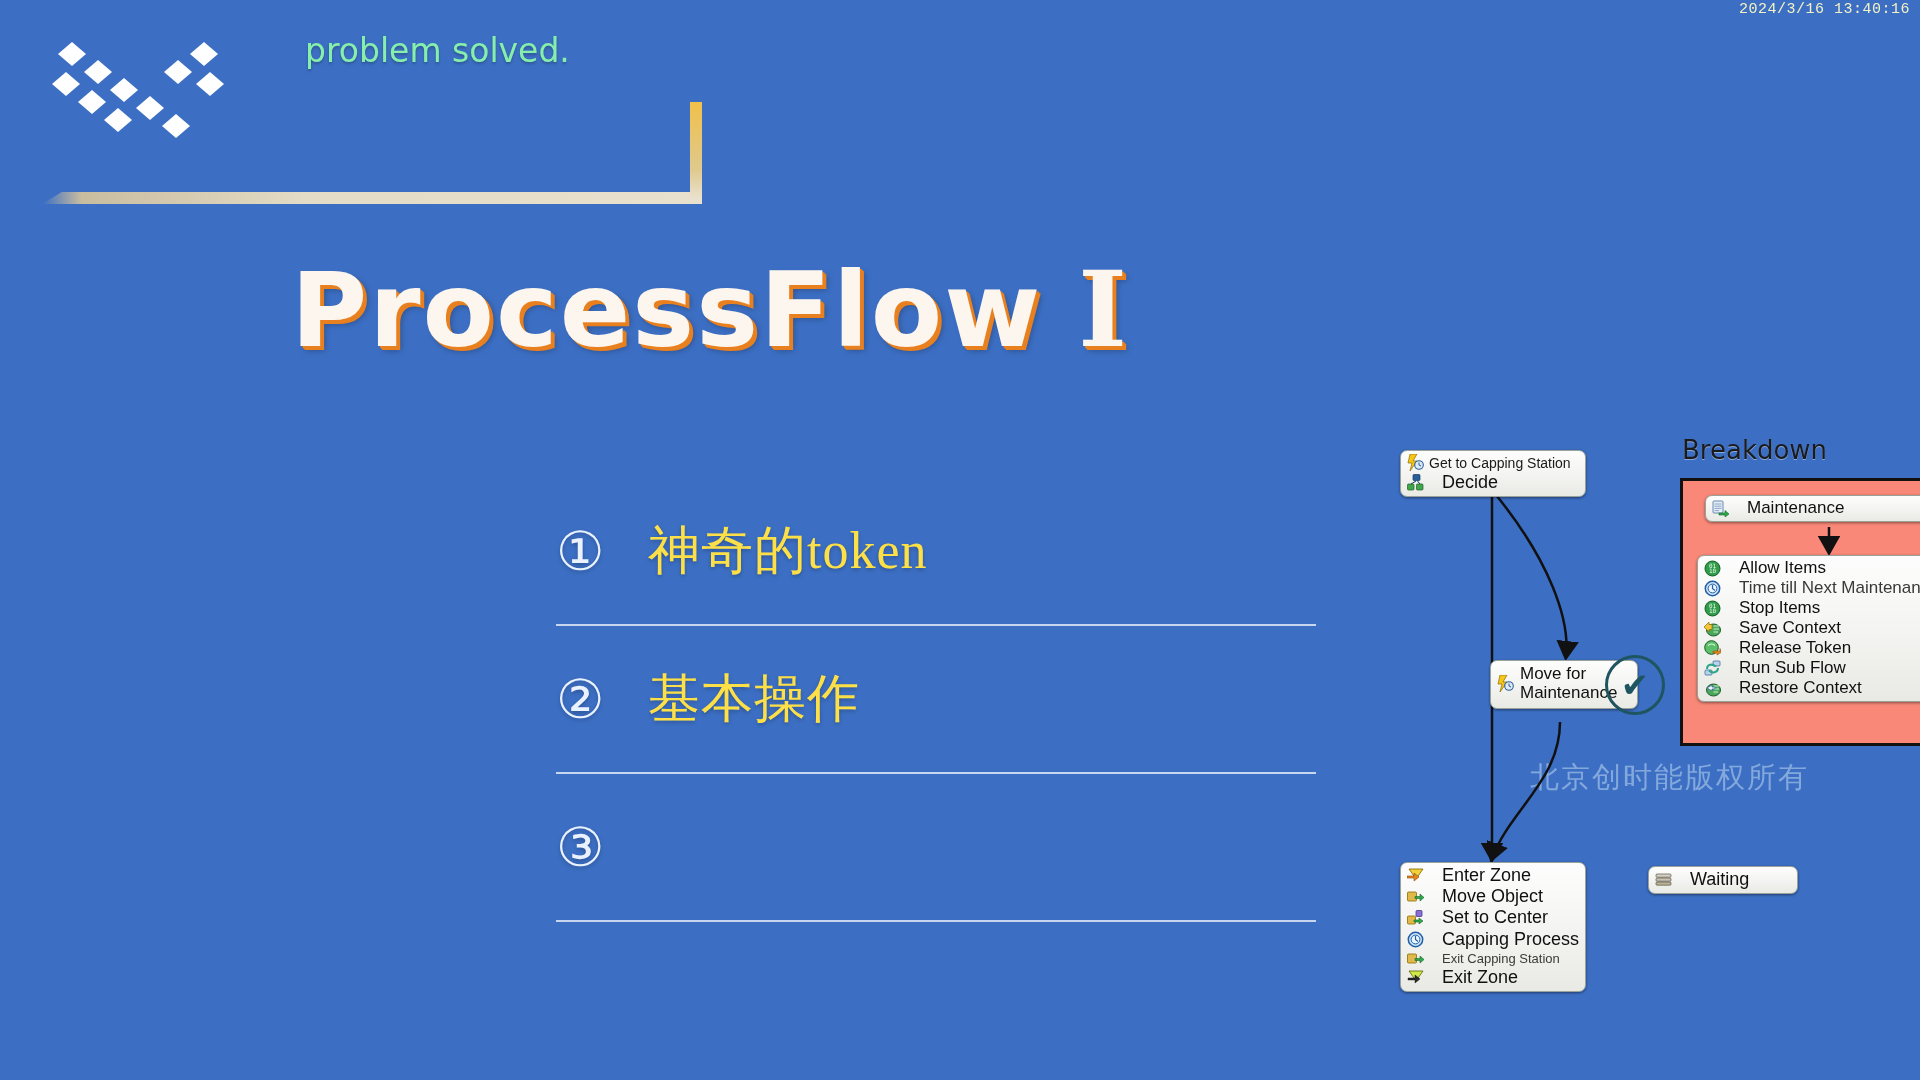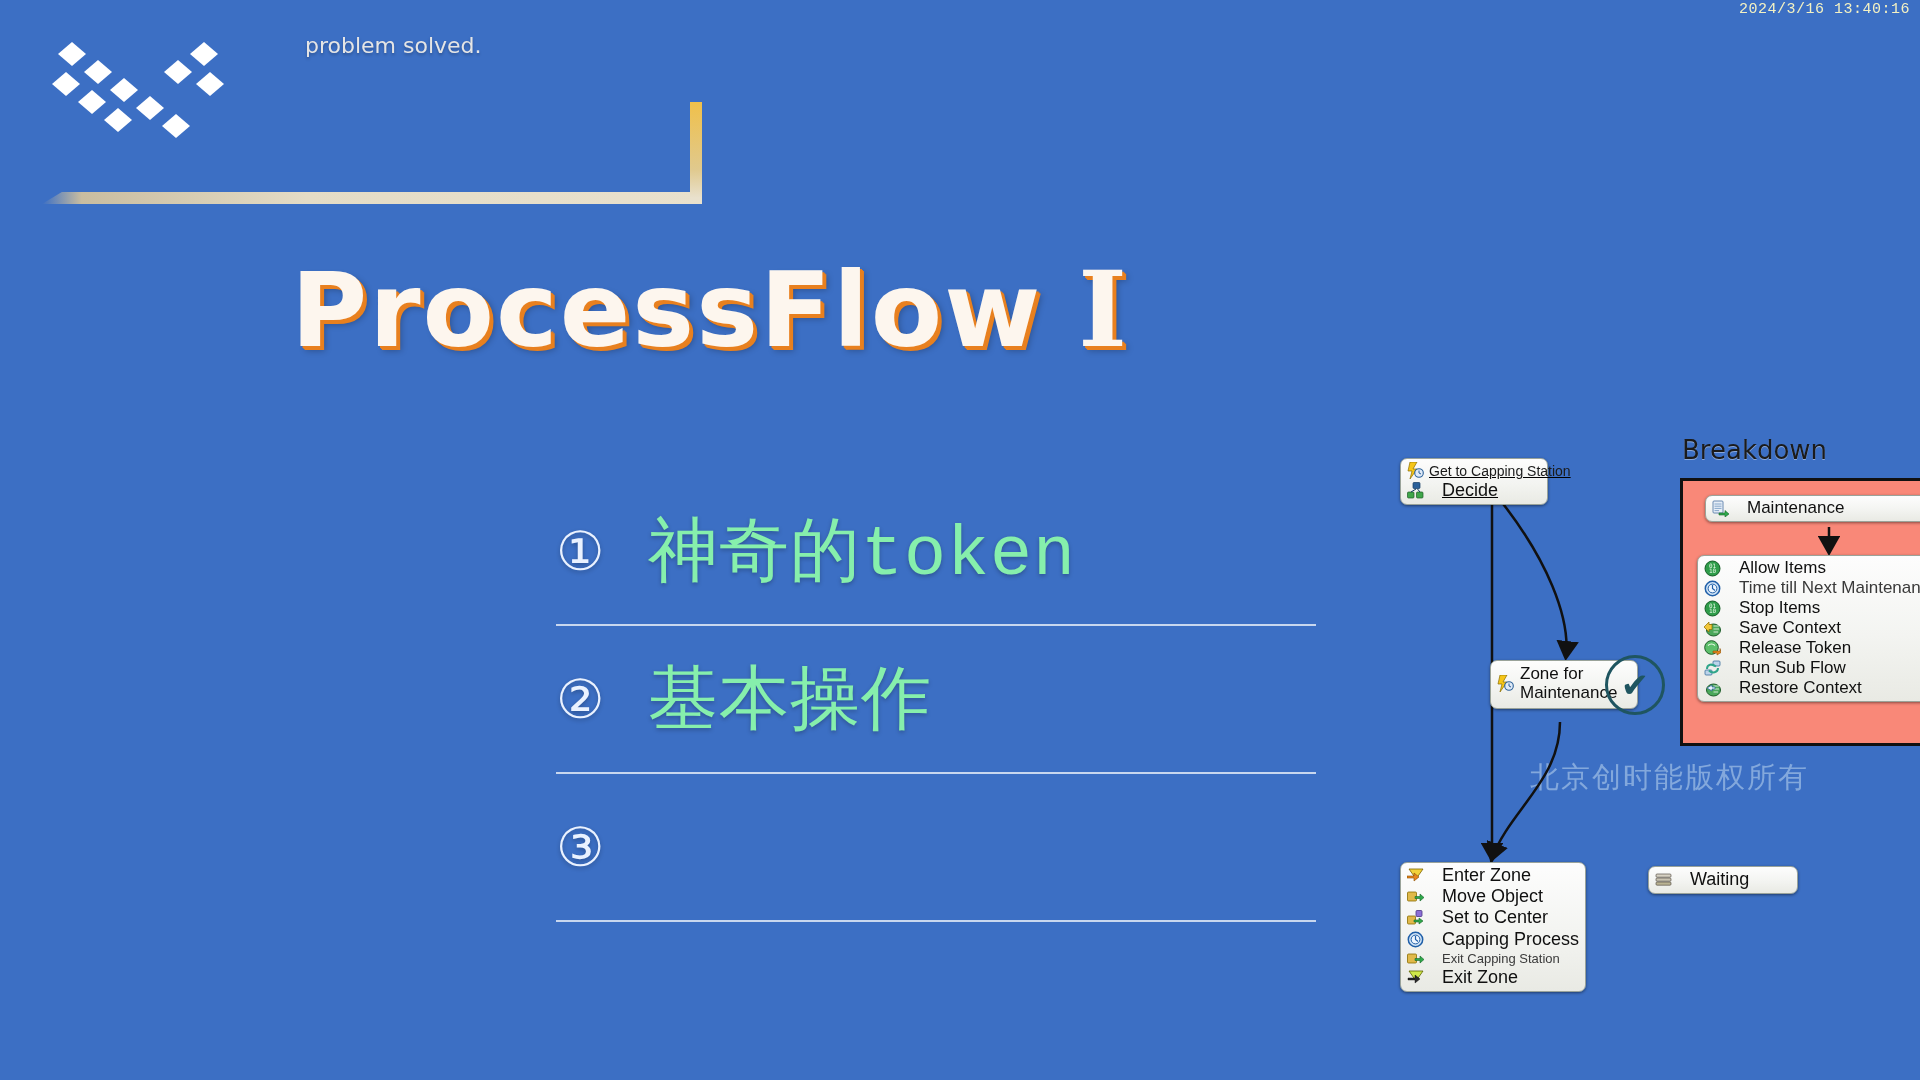--- a/index.html
+++ b/index.html
@@ -24,21 +24,21 @@
   .logo-text{ position:absolute; left:205px; top:8px; }
   .logo-name{
     font-family:"DejaVu Sans", sans-serif;
     font-weight:bold; font-size:66px; color:#ffffff; line-height:1;
     letter-spacing:-1px;
     text-shadow:0 2px 3px rgba(0,0,0,.25);
   }
   .logo-tag{
     margin-top:2px; margin-left:58px;
     font-family:"DejaVu Sans", sans-serif;
-    font-size:22px; color:#e5e5e5; line-height:1.05;
+    font-size:33px; color:#86efac; line-height:1.05;
     text-shadow:0 2px 3px rgba(0,0,0,.25);
   }
   .logo-rule-h{
     position:absolute; left:0; top:168px; width:660px; height:12px;
     background:linear-gradient(to right,#3c6fc4 0%, #c9bda0 6%, #e4dcc6 40%, #e9e1cd 100%);
     clip-path:polygon(0% 100%, 3% 0%, 100% 0%, 100% 100%);
   }
   .logo-rule-v{
     position:absolute; left:648px; top:78px; width:12px; height:96px;
     background:linear-gradient(to bottom,#f0c04a 0%, #e0c98d 70%, #e9e1cd 100%);
@@ -70,22 +70,22 @@
     display:flex; align-items:center;
     border-bottom:2px solid rgba(255,255,255,.72);
   }
   .agenda-row:last-child{ border-bottom:2px solid rgba(255,255,255,.72); }
   .agenda-num{
     font-family:"DejaVu Sans", sans-serif;
     font-size:54px; color:#eaf2ff; width:92px; flex:0 0 92px;
     text-shadow:0 2px 4px rgba(0,0,0,.25);
   }
   .agenda-label{
-    font-family:Liberation Mono, monospace;
-    font-size:70px; color:#86efac; letter-spacing:1px;
+    font-family:Liberation Serif, serif;
+    font-size:52px; color:#fde047; letter-spacing:1px;
     text-shadow:0 2px 4px rgba(0,0,0,.25);
   }
 
   
   .watermark{
     position:absolute; left:1530px; top:758px;
     font-size:29px; color:rgba(190,215,240,.55);
     letter-spacing:2px; white-space:nowrap;
     font-family:"DejaVu Sans", sans-serif;
     pointer-events:none;
@@ -112,21 +112,21 @@
   .blk .act{
     font-size:18px; color:#101010; padding:0 8px 0 6px;
     display:flex; align-items:center; gap:18px; white-space:nowrap;
     line-height:1.18;
   }
   .blk .act.small{ font-size:13px; color:#3a3a3a; }
   .ico{ width:17px; height:17px; flex:0 0 17px; display:inline-block; }
   .ico svg{ display:block; }
 
   
-  #blk-decide{ left:0px; top:8px; width:148px;text-decoration:underline; }
+  #blk-decide{ left:0px; top:0px; width:186px; }
 
   
   #blk-wait{ left:90px; top:210px; width:148px; }
   #blk-wait .two{ display:flex; align-items:center; gap:6px; padding:2px 6px 3px 6px;}
   #blk-wait .two .txt{ font-size:17px; line-height:1.1; color:#101010;}
 
   .wait-badge{
     position:absolute; left:205px; top:205px; width:60px; height:60px;
     border:3px solid #1f5560; border-radius:50%;
     color:#1f5560;
@@ -255,21 +255,21 @@
   <div class="blk" id="blk-wait">
     <div class="two">
       <span class="ico">
         <svg viewBox="0 0 17 17" width="17" height="17">
           <polygon points="3,0 10,0 6,7 10,7 3,17 5,9 1,9" fill="#f5c518" stroke="#8a6d00" stroke-width=".7"></polygon>
           <circle cx="12" cy="11" r="4.3" fill="#dfeaf7" stroke="#2a6099" stroke-width="1.1"></circle>
           <path d="M12,8.5 L12,11 L14,12" stroke="#2a6099" stroke-width="1" fill="none"></path>
         </svg>
       </span>
       <span class="txt">
-        <span>Zone for</span><br>
+        <span>Move for</span><br>
         <span>Maintenance</span>
       </span>
     </div>
   </div>
   <div class="wait-badge">
     <span>✔</span>
   </div>
 
   <div class="blk" id="blk-capping">
     <div class="act">

